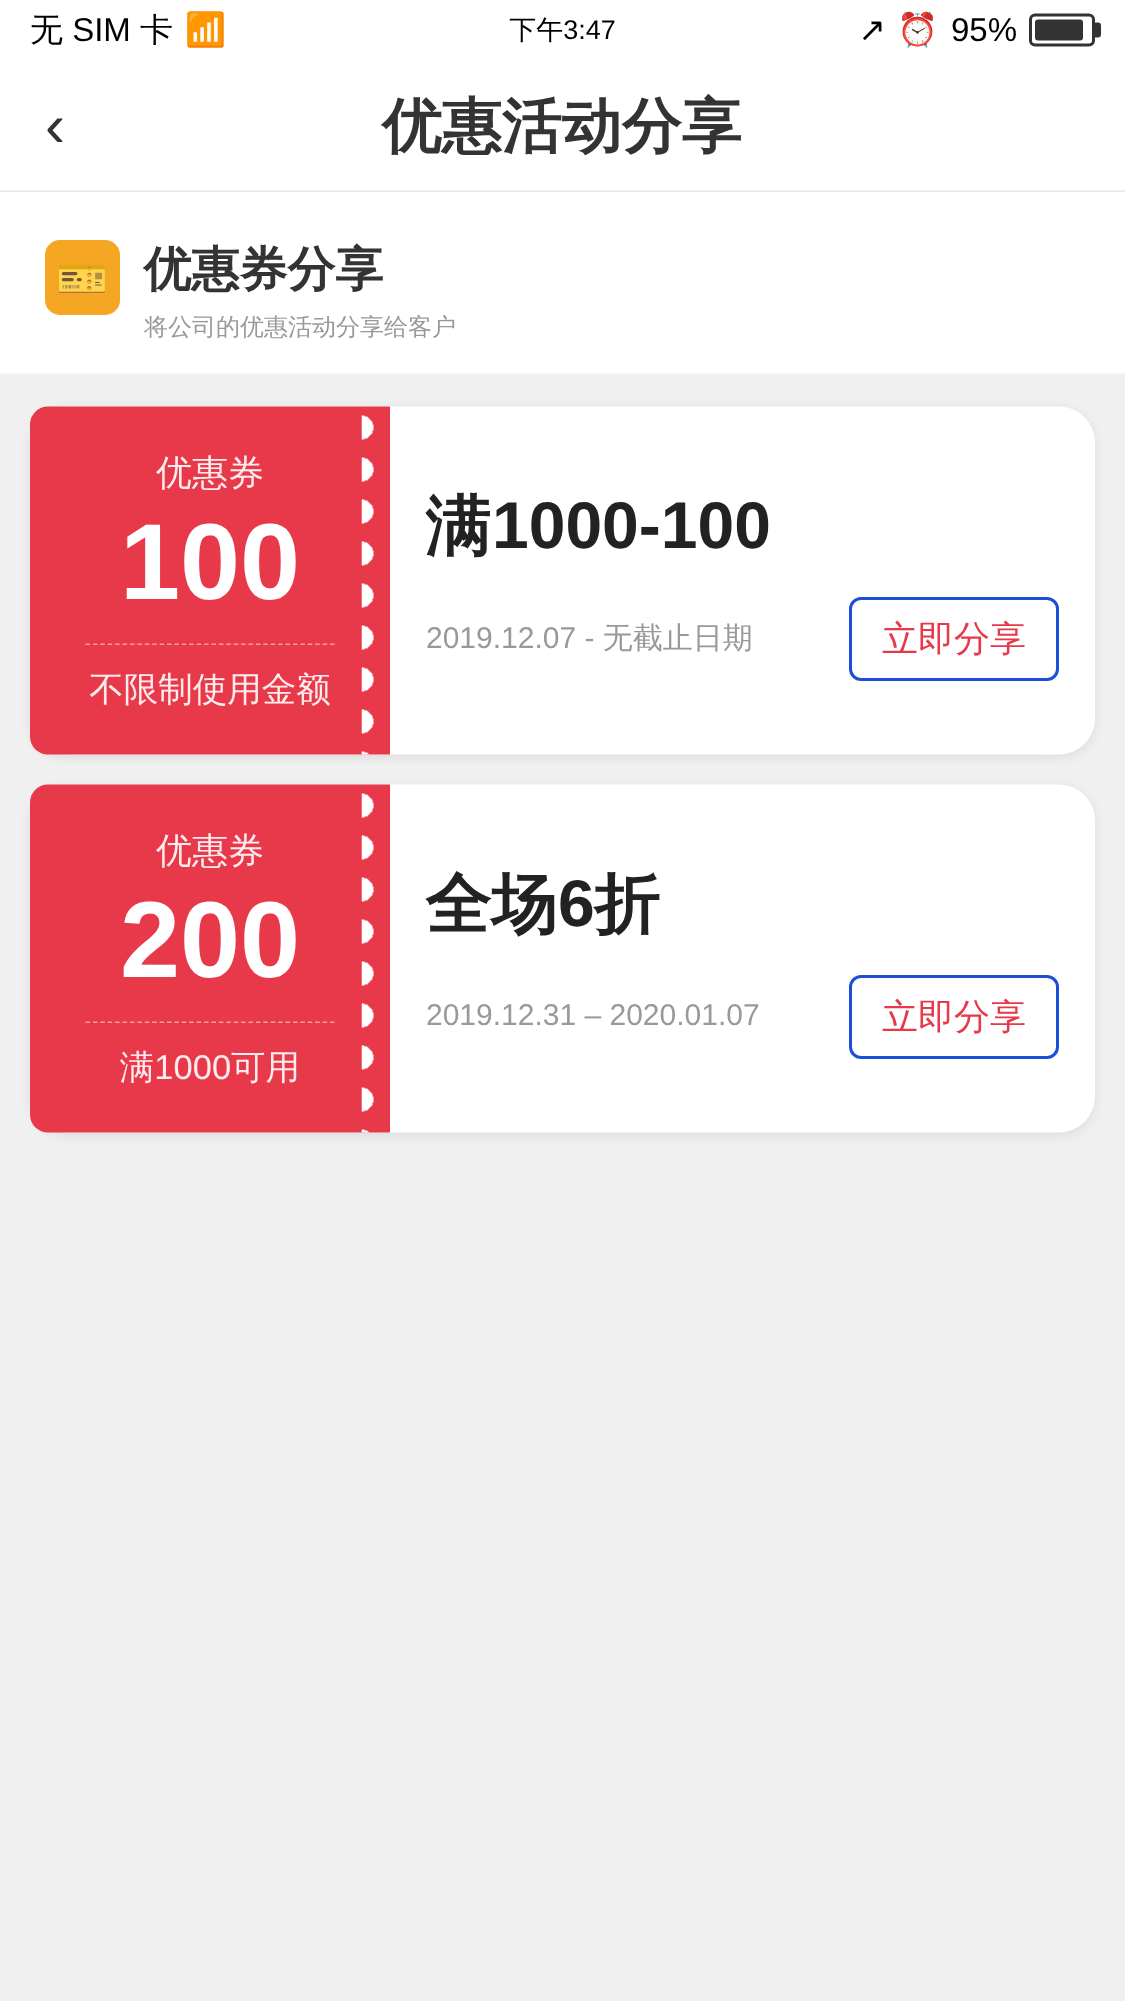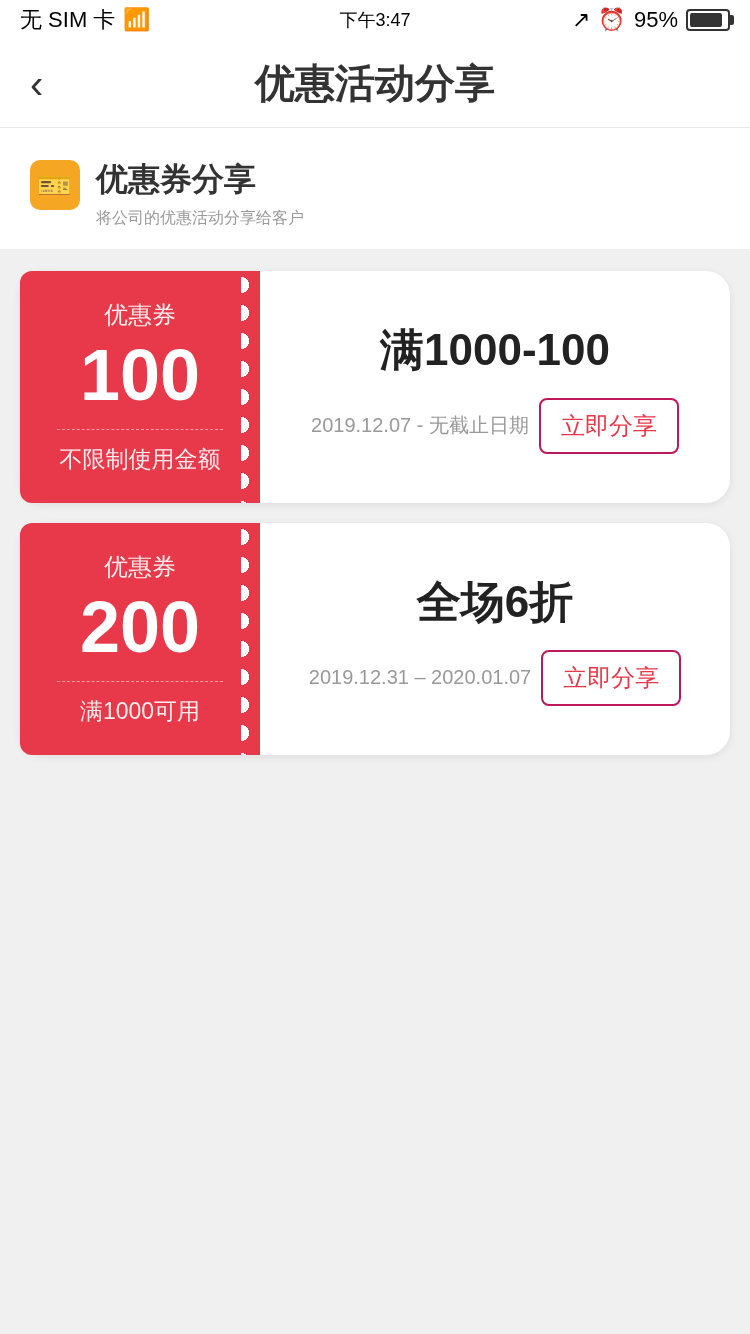--- a/index.html
+++ b/index.html
@@ -203,40 +203,39 @@
     }
 
     
     .coupon-right {
       flex: 1;
       padding: 28px 24px;
       display: flex;
       flex-direction: column;
       justify-content: center;
       gap: 18px;
-      align-items: center;
     }
     .coupon-title {
       font-size: 44px;
       font-weight: 700;
       color: #222;
     }
     .coupon-meta-row {
       display: flex;
       align-items: center;
       justify-content: space-between;
       gap: 10px;
     }
     .coupon-date {
       font-size: 20px;
       color: #999;
       flex: 1;
     }
     .share-btn {
-      border: 2px solid #be185d;
+      border: 2px solid #1d4ed8;
       border-radius: 8px;
       padding: 10px 20px;
       font-size: 24px;
       color: #e8394a;
       background: #fff;
       cursor: pointer;
       white-space: nowrap;
       flex-shrink: 0;
     }
 

